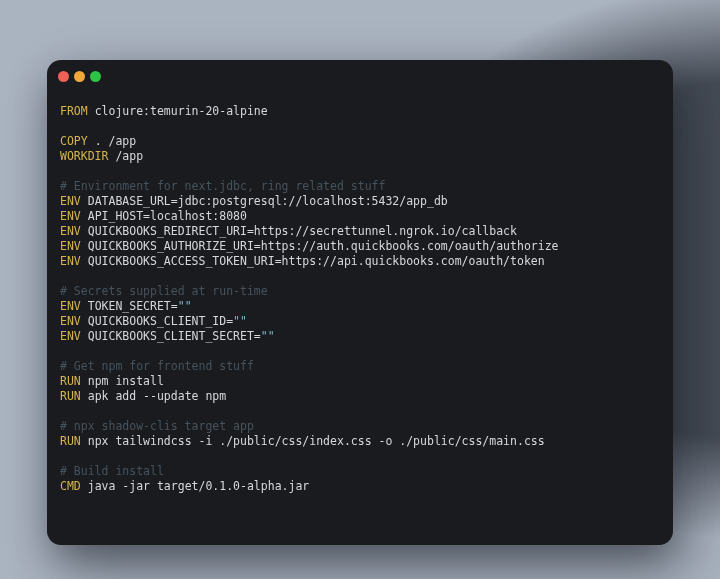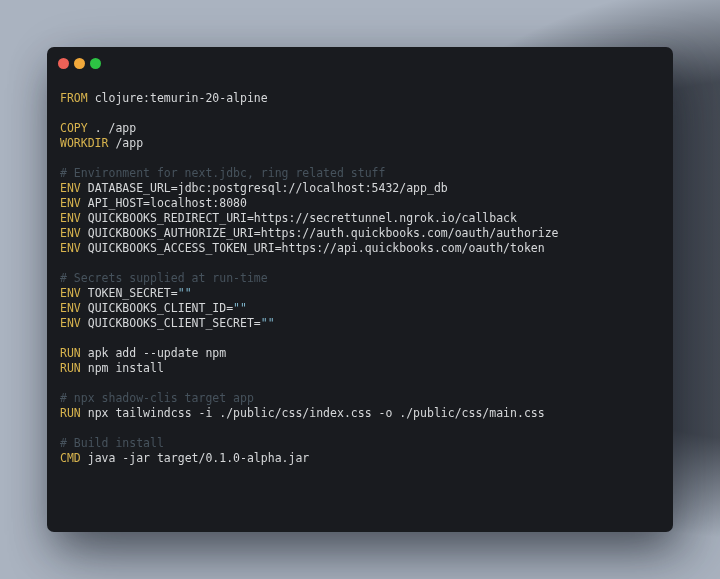--- a/index.html
+++ b/index.html
@@ -21,25 +21,25 @@
     inset: 0;
     background: radial-gradient(ellipse 430px 300px at 760px 260px,
                 rgba(18,22,30,0.66) 60%,
                 rgba(18,22,30,0.0) 93%);
     pointer-events: none;
   }
 
   .window {
     position: absolute;
     left: 47px;
-    top: 47px;
+    top: 60px;
     width: 626px;
     height: 485px;
     background: #191b1f;
-    border-radius: 7px;
+    border-radius: 14px;
     box-shadow: 0 18px 40px -5px rgba(20,25,33,0.45),
                 18px 22px 55px rgba(20,25,33,0.35);
   }
 
   .titlebar {
     height: 30px;
     display: flex;
     align-items: center;
     padding-left: 11px;
     padding-top: 3px;
@@ -90,22 +90,23 @@
       <div class="code-line"><span class="tok-kw">ENV</span><span class="tok-txt"> API_HOST=localhost:8080</span></div>
       <div class="code-line"><span class="tok-kw">ENV</span><span class="tok-txt"> QUICKBOOKS_REDIRECT_URI=https://secrettunnel.ngrok.io/callback</span></div>
       <div class="code-line"><span class="tok-kw">ENV</span><span class="tok-txt"> QUICKBOOKS_AUTHORIZE_URI=https://auth.quickbooks.com/oauth/authorize</span></div>
       <div class="code-line"><span class="tok-kw">ENV</span><span class="tok-txt"> QUICKBOOKS_ACCESS_TOKEN_URI=https://api.quickbooks.com/oauth/token</span></div>
       <div class="code-line"> </div>
       <div class="code-line"><span class="tok-cm"># Secrets supplied at run-time</span></div>
       <div class="code-line"><span class="tok-kw">ENV</span><span class="tok-txt"> TOKEN_SECRET=</span><span class="tok-str">""</span></div>
       <div class="code-line"><span class="tok-kw">ENV</span><span class="tok-txt"> QUICKBOOKS_CLIENT_ID=</span><span class="tok-str">""</span></div>
       <div class="code-line"><span class="tok-kw">ENV</span><span class="tok-txt"> QUICKBOOKS_CLIENT_SECRET=</span><span class="tok-str">""</span></div>
       <div class="code-line"> </div>
+      <div class="code-line"><span class="tok-cm"># Get npm for frontend stuff</span></div>
+      <div class="code-line"><span class="tok-kw">RUN</span><span class="tok-txt"> npm install</span></div>
       <div class="code-line"><span class="tok-kw">RUN</span><span class="tok-txt"> apk add --update npm</span></div>
-      <div class="code-line"><span class="tok-kw">RUN</span><span class="tok-txt"> npm install</span></div>
       <div class="code-line"> </div>
       <div class="code-line"><span class="tok-cm"># npx shadow-clis target app</span></div>
       <div class="code-line"><span class="tok-kw">RUN</span><span class="tok-txt"> npx tailwindcss -i ./public/css/index.css -o ./public/css/main.css</span></div>
       <div class="code-line"> </div>
       <div class="code-line"><span class="tok-cm"># Build install</span></div>
       <div class="code-line"><span class="tok-kw">CMD</span><span class="tok-txt"> java -jar target/0.1.0-alpha.jar</span></div>
     </div>
 </div>
 
 </body></html>

